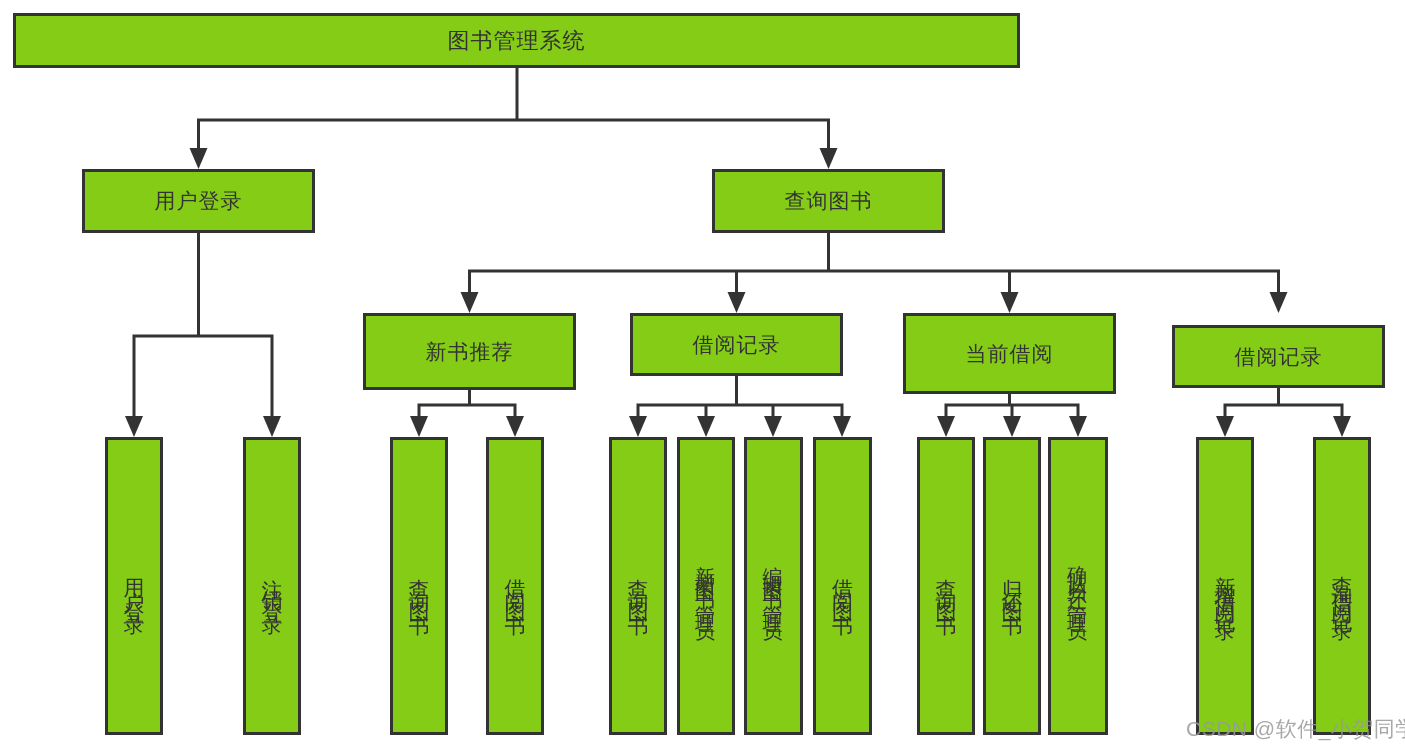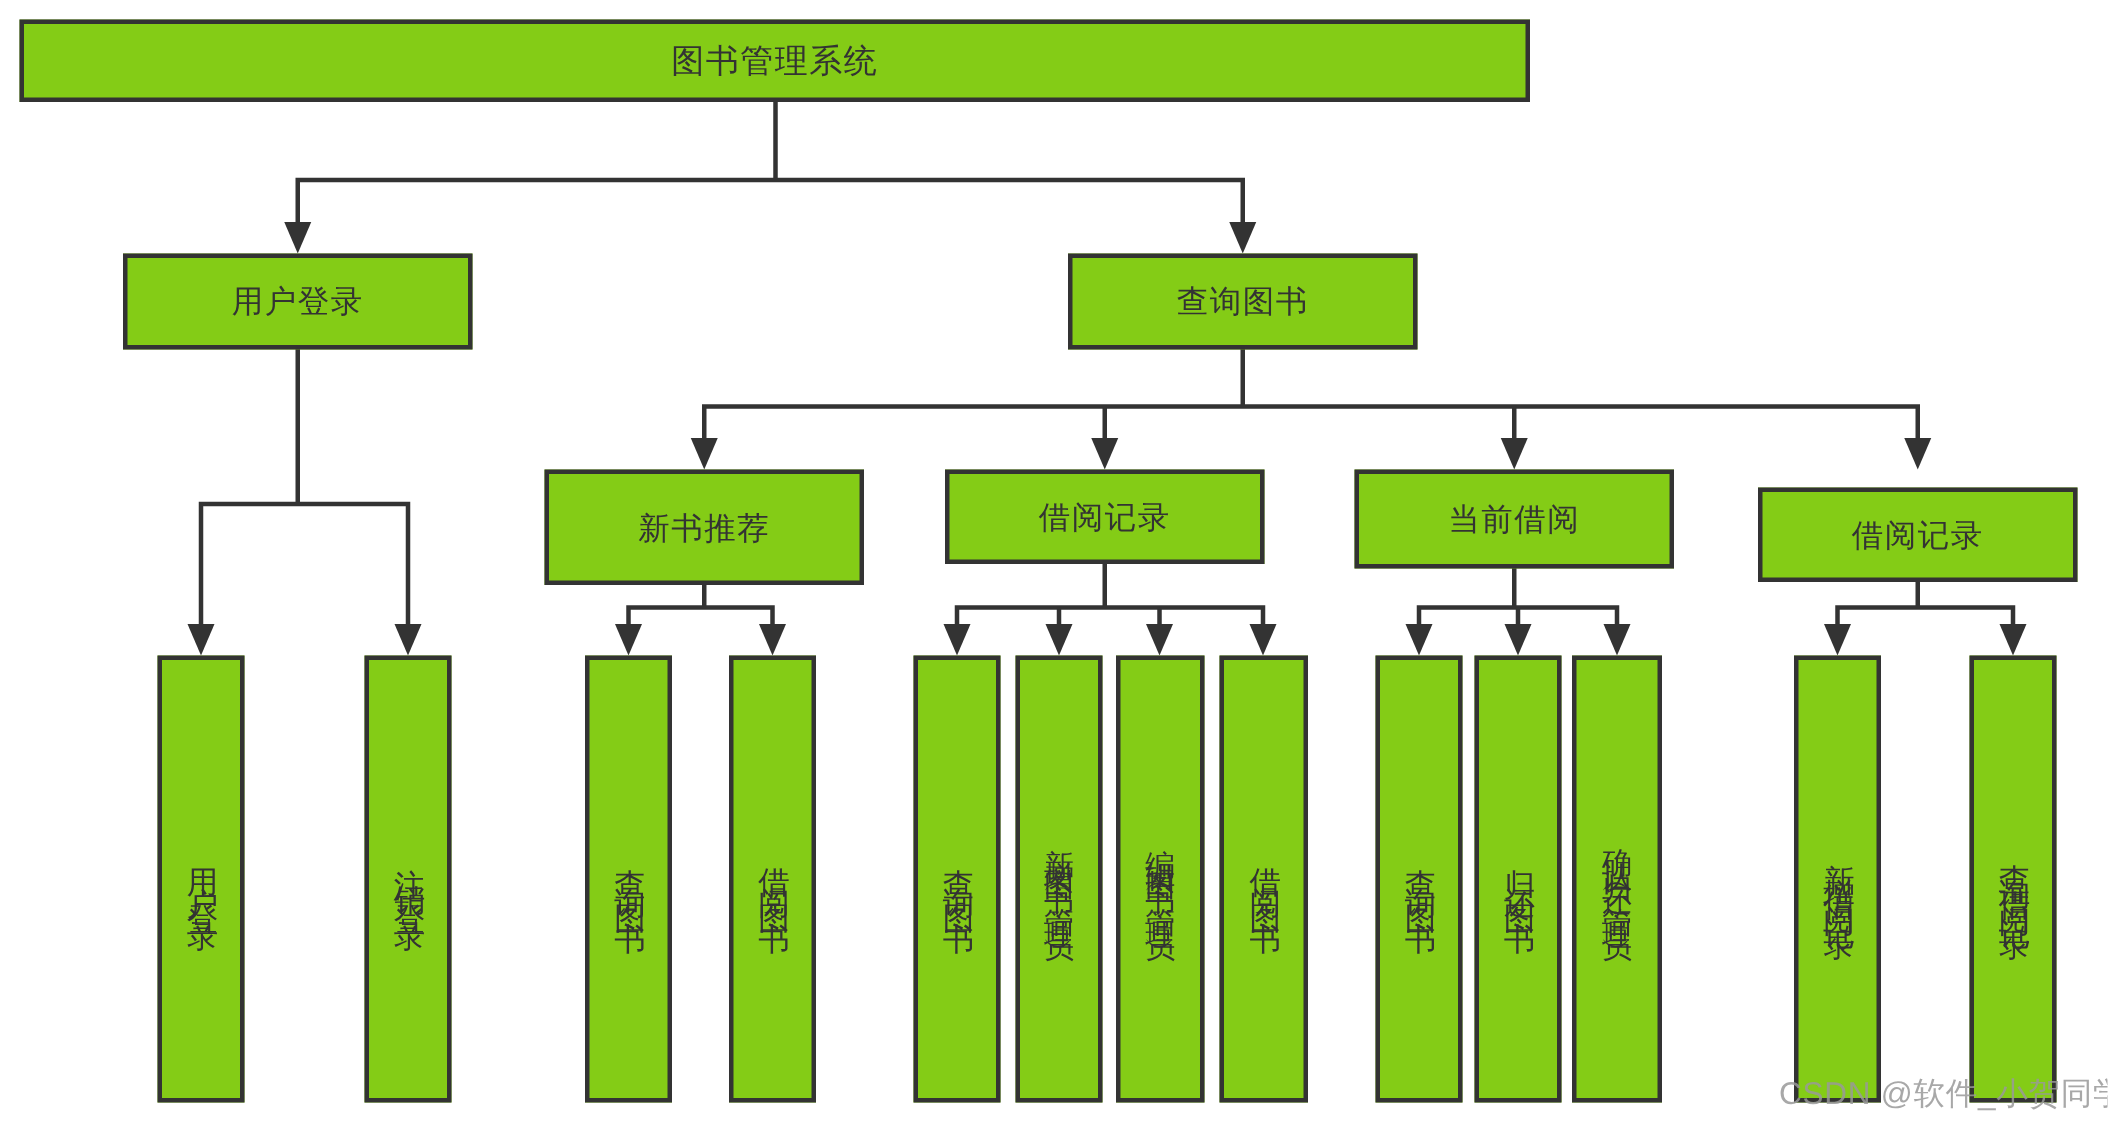--- a/index.html
+++ b/index.html
@@ -112,21 +112,21 @@
     </g>
   </svg>
 
   <div class="node h root-label" style="left:13px; top:13px; width:1007px; height:55px;">图书管理系统</div>
 
   <div class="node h" style="left:82px; top:169px; width:233px; height:64px;">用户登录</div>
   <div class="node h" style="left:712px; top:169px; width:233px; height:64px;">查询图书</div>
 
   <div class="node h" style="left:363px; top:313px; width:213px; height:77px;">新书推荐</div>
   <div class="node h" style="left:630px; top:313px; width:213px; height:63px;">借阅记录</div>
-  <div class="node h" style="left:903px; top:313px; width:213px; height:66px;">当前借阅</div>
+  <div class="node h" style="left:903px; top:313px; width:213px; height:81px;">当前借阅</div>
   <div class="node h" style="left:1172px; top:313px; width:213px; height:63px;margin-top:12px;">借阅记录</div>
 
   <div class="node v ls12" style="left:105px; top:437px; width:58px; height:298px;">用户登录</div>
   <div class="node v ls12" style="left:243px; top:437px; width:58px; height:298px;">注销登录</div>
 
   <div class="node v ls12" style="left:390px; top:437px; width:58px; height:298px;">查询图书</div>
   <div class="node v ls12" style="left:486px; top:437px; width:58px; height:298px;">借阅图书</div>
 
   <div class="node v ls12" style="left:609px; top:437px; width:58px; height:298px;">查询图书</div>
   <div class="node v ls8" style="left:677px; top:437px; width:58px; height:298px;">新增图书（管理员）</div>

